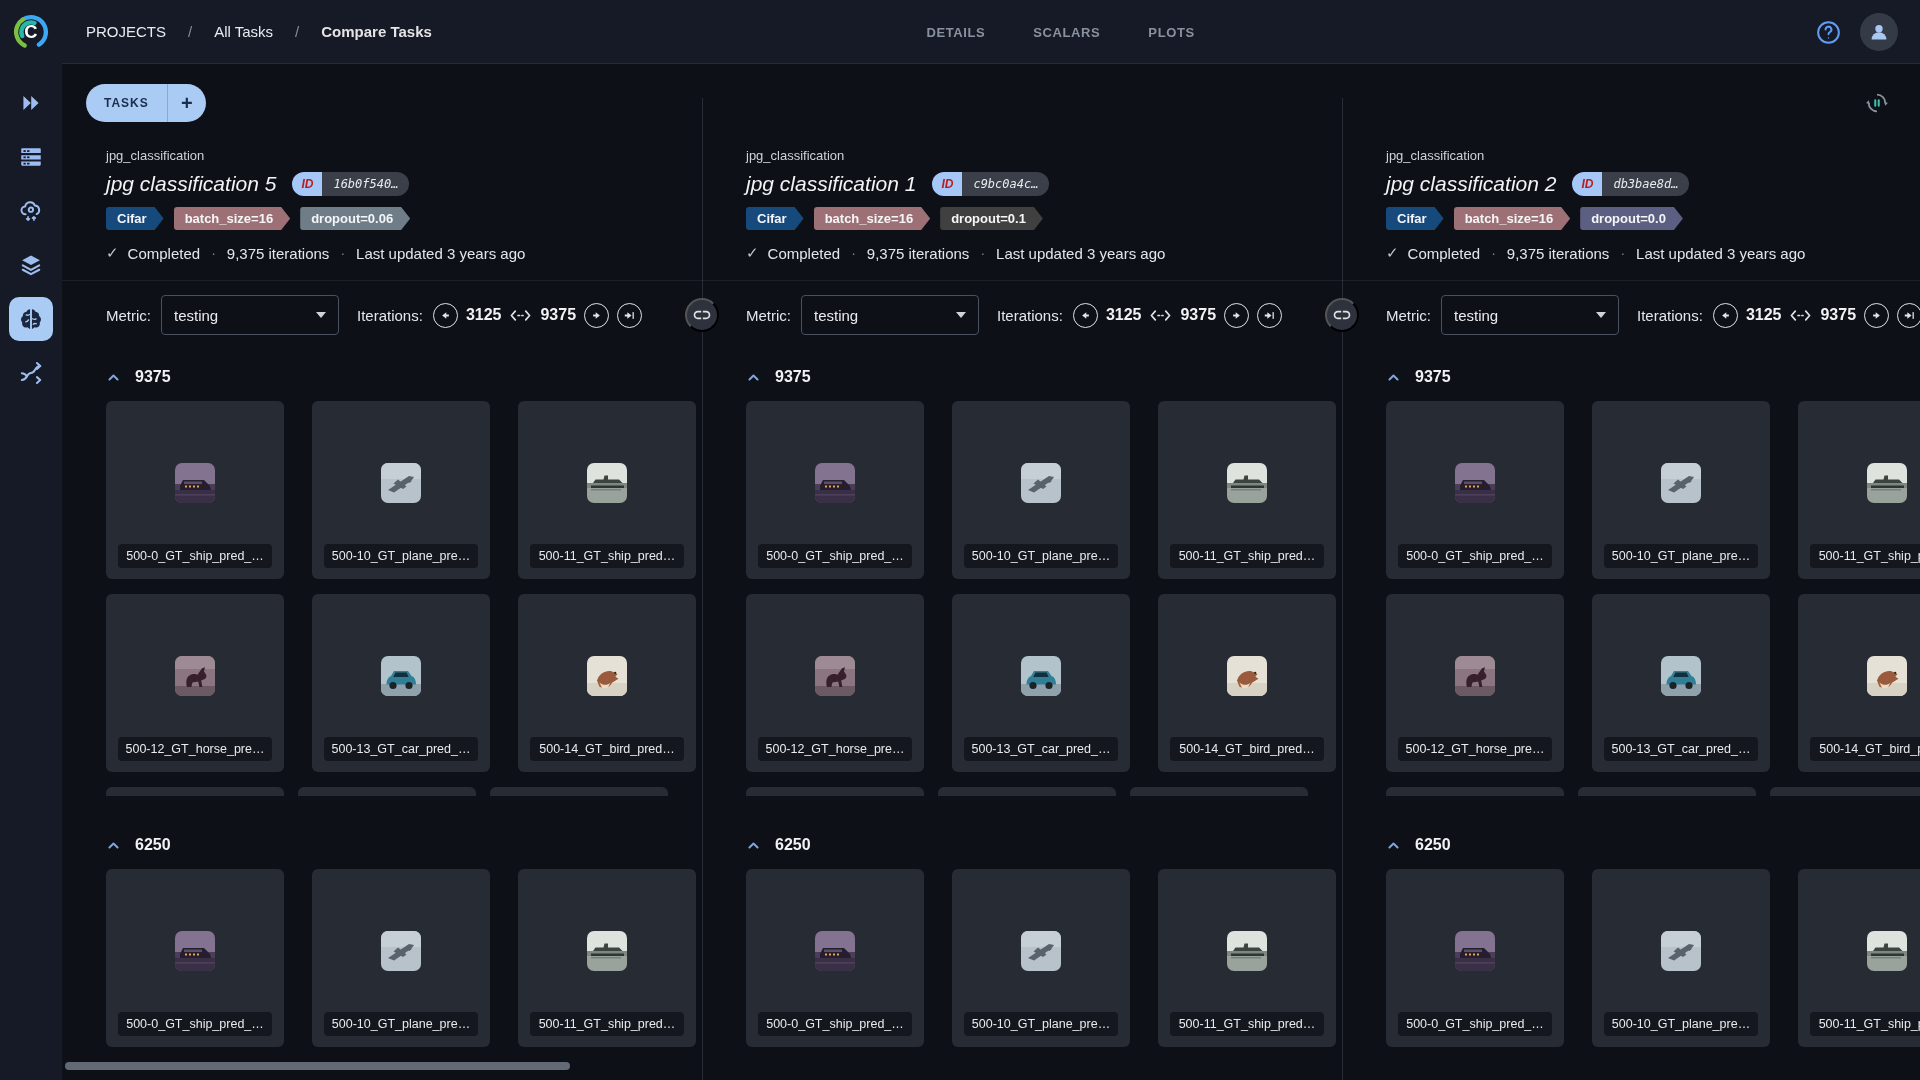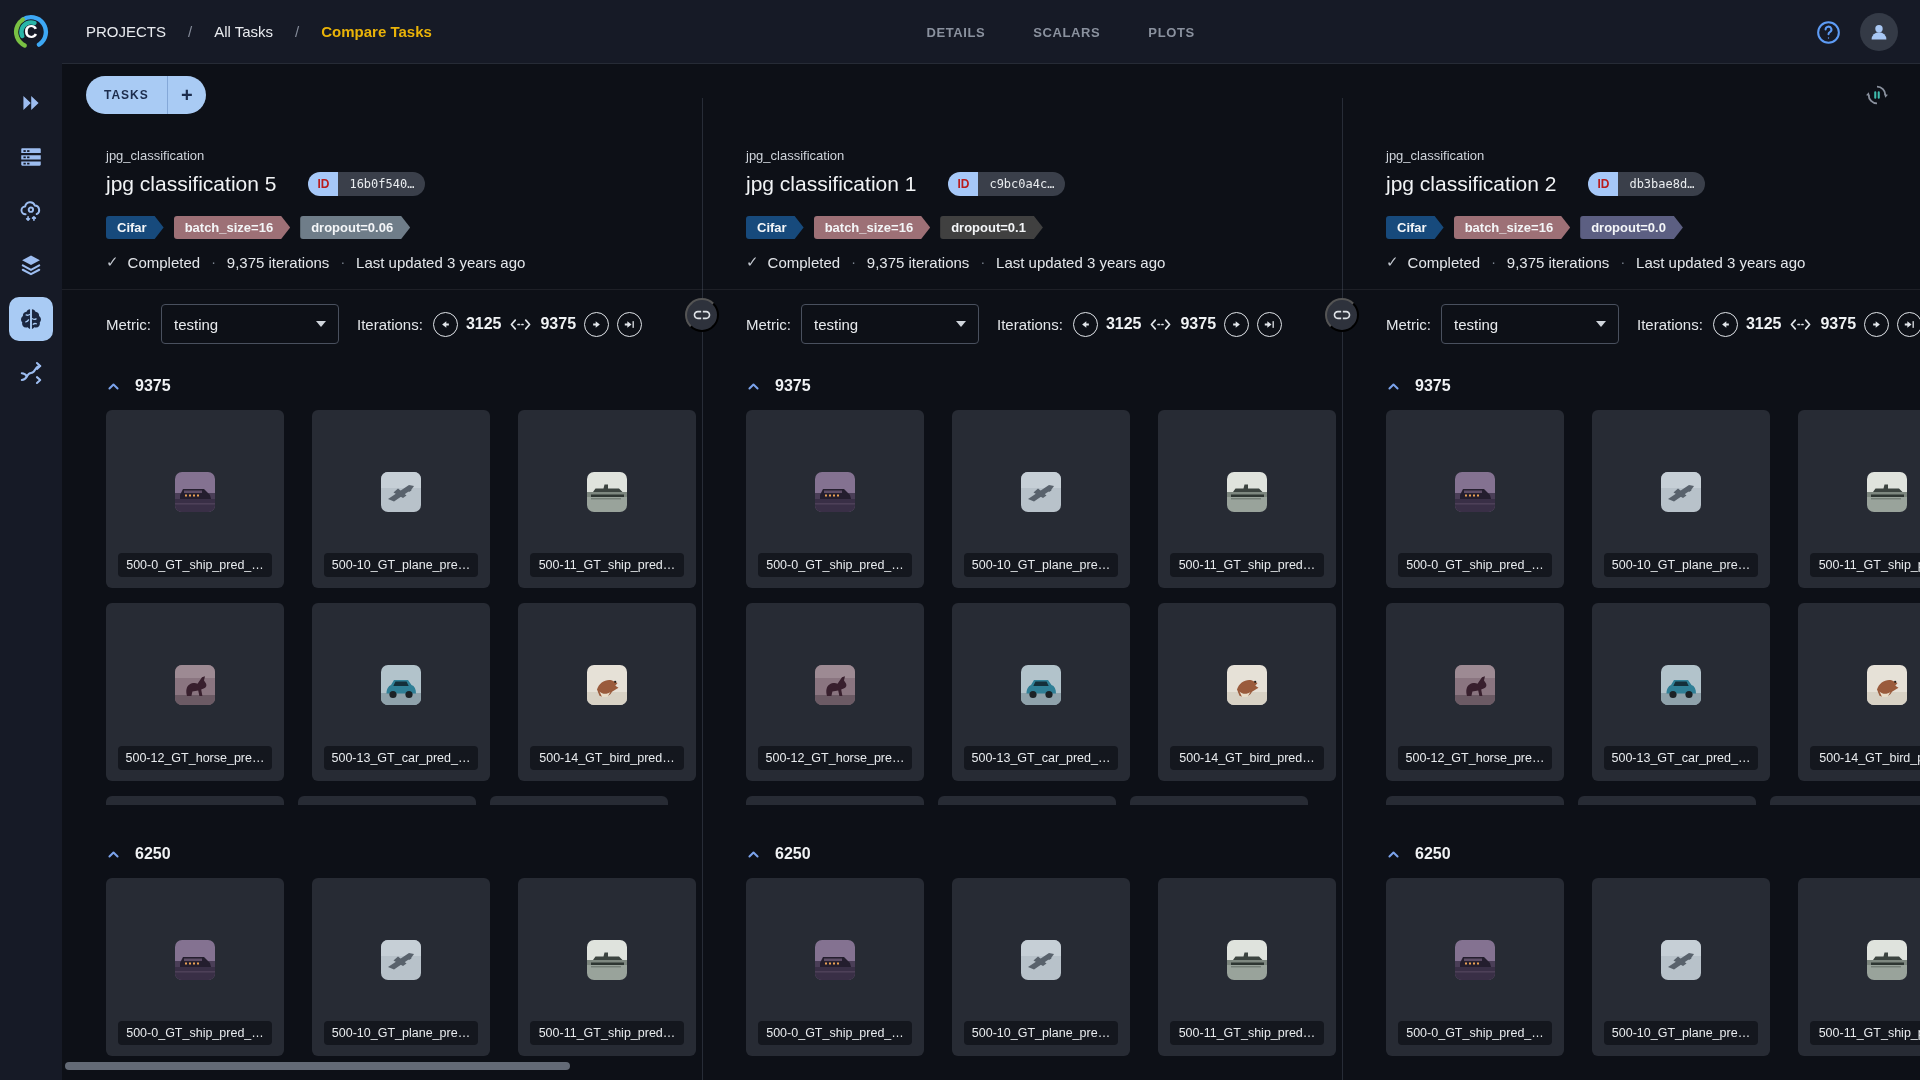--- a/index.html
+++ b/index.html
@@ -14,53 +14,53 @@
   .nav-item svg { width:26px; height:26px; display:block; }
   .nav-item .tile { width:44px; height:44px; border-radius:10px; display:flex; align-items:center; justify-content:center; }
   .nav-item.active .tile { background:#a9cbf4; color:#1b2740; }
   .nav-item svg .cut { stroke:#161a26; }
   .nav-item.active svg .cut { stroke:#a9cbf4; }
 
   
   .topbar { position:absolute; left:62px; right:0; top:0; height:64px; background:#161a26; border-bottom:1px solid #262b36; display:flex; align-items:center; z-index:4; }
   .breadcrumb { display:flex; align-items:center; gap:22px; padding-left:24px; font-size:15px; }
   .crumb { color:#e9ebef; cursor:pointer; white-space:nowrap; }
-  .crumb.active { color:#eab308; font-weight:700; }
+  .crumb.active { color:#e5e5e5; font-weight:700; }
   .crumb-sep { color:#858c99; }
   .tabbar { position:absolute; left:50%; transform:translateX(-28%); top:0; height:64px; display:flex; align-items:stretch; }
   .tab { display:flex; align-items:center; padding:0 24px; font-size:13px; font-weight:700; letter-spacing:.6px; color:#8a919e; position:relative; cursor:pointer; white-space:nowrap; }
   .tab.active { color:#76a2ee; }
   .tab.active::after { content:""; position:absolute; left:12px; right:12px; bottom:0; height:3px; background:#76a2ee; }
   .topbar-right { position:absolute; right:22px; top:0; height:64px; display:flex; align-items:center; gap:18px; }
   .help-btn { width:27px; height:27px; color:#5e9cf5; cursor:pointer; }
   .help-btn svg { width:100%; height:100%; }
   .avatar { width:38px; height:38px; border-radius:50%; background:#343a46; display:flex; align-items:center; justify-content:center; color:#a9c8f4; cursor:pointer; }
   .avatar svg { width:24px; height:24px; }
 
   
-  .subbar { position:absolute; left:62px; right:0; top:64px; height:62px; display:flex; align-items:center; justify-content:space-between; padding:0 30px 0 24px; }
+  .subbar { position:absolute; left:62px; right:0; top:72px; height:62px; display:flex; align-items:center; justify-content:space-between; padding:0 30px 0 24px; }
   .tasks-pill { display:inline-flex; align-items:stretch; height:38px; border-radius:19px; overflow:hidden; background:#a9cbf4; color:#1d2d4d; cursor:pointer; }
   .tasks-pill .seg-label { display:flex; align-items:center; padding:0 18px; font-size:12px; font-weight:700; letter-spacing:1px; }
   .tasks-pill .seg-div { width:1px; background:#84a8d8; margin:0; }
   .tasks-pill .seg-plus { display:flex; align-items:center; justify-content:center; width:38px; font-size:20px; font-weight:600; }
   .refresh-btn { width:26px; height:26px; cursor:pointer; }
   .refresh-btn svg { width:100%; height:100%; }
 
   
   .columns { position:absolute; left:62px; right:0; top:126px; bottom:0; display:flex; }
   .v-divider { position:absolute; top:-28px; bottom:0; width:1px; background:#272c37; }
   .link-btn { position:absolute; top:172px; transform:translateX(-50%); width:34px; height:34px; border-radius:50%; background:#2e323c; color:#dfe3e8; display:flex; align-items:center; justify-content:center; cursor:pointer; z-index:3; }
   .link-btn svg { width:20px; height:20px; }
 
   .col { flex:0 0 640px; width:640px; overflow:hidden; position:relative; }
   .col:last-child { flex:1 1 auto; min-width:0; }
 
   .col-header { padding:22px 20px 18px 44px; border-bottom:1px solid rgba(255,255,255,.07); }
   .proj { font-size:13px; color:#ced3da; margin-bottom:9px; }
-  .title-row { display:flex; align-items:center; gap:32px; margin-bottom:20px; }
+  .title-row { display:flex; align-items:center; gap:16px; margin-bottom:11px;font-style:italic; }
   .task-title { font-size:21px; font-weight:500; color:#f1f3f5; white-space:nowrap; }
   .id-chip { display:inline-flex; border-radius:13px; overflow:hidden; cursor:pointer; }
   .id-chip .id-label { background:#a6c8f8; color:#b91c1c; font-size:12px; font-weight:700; padding:5px 9px; }
   .id-chip .id-value { background:#3a3f4a; color:#e9ecef; font-family:"DejaVu Sans Mono", monospace; font-size:12px; padding:5px 11px; }
   .tags { display:flex; gap:10px; margin-bottom:14px; }
   .tag { font-size:13px; font-weight:700; color:#f4f6f8; padding:4px 17px 4px 11px; border-radius:3px 0 0 3px; white-space:nowrap;
          clip-path:polygon(0 0, calc(100% - 9px) 0, 100% 50%, calc(100% - 9px) 100%, 0 100%); cursor:default; }
   .status-row { display:flex; align-items:center; font-size:15px; color:#e3e6ea; }
   .check { color:#c2c7cf; margin-right:9px; font-size:15px; }
   .dot-sep { color:#7a828e; margin:0 11px; font-size:14px; }

